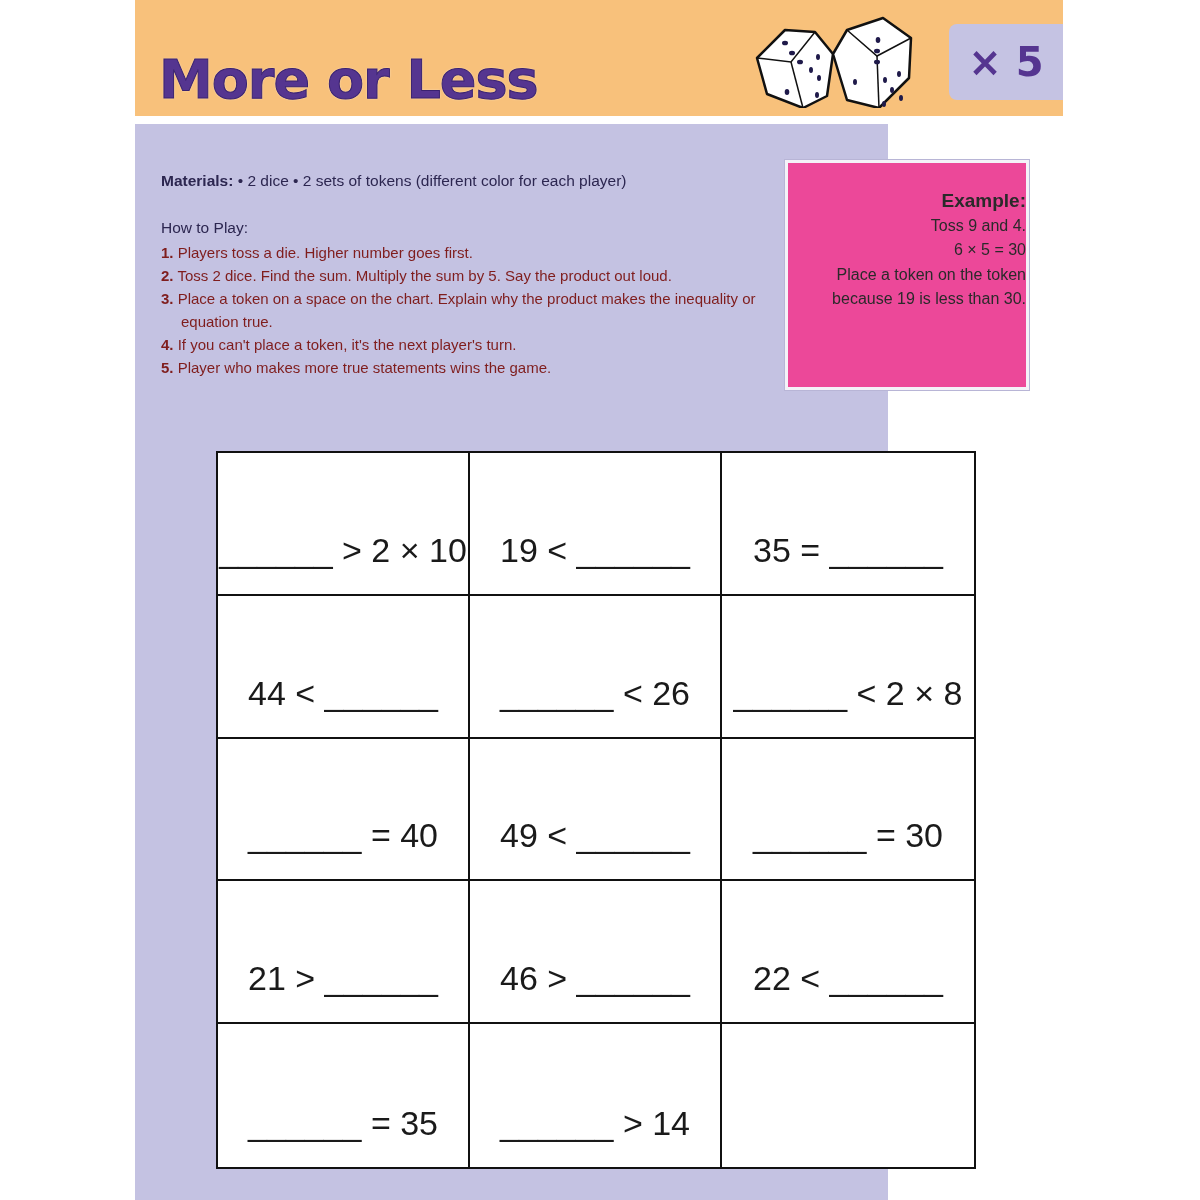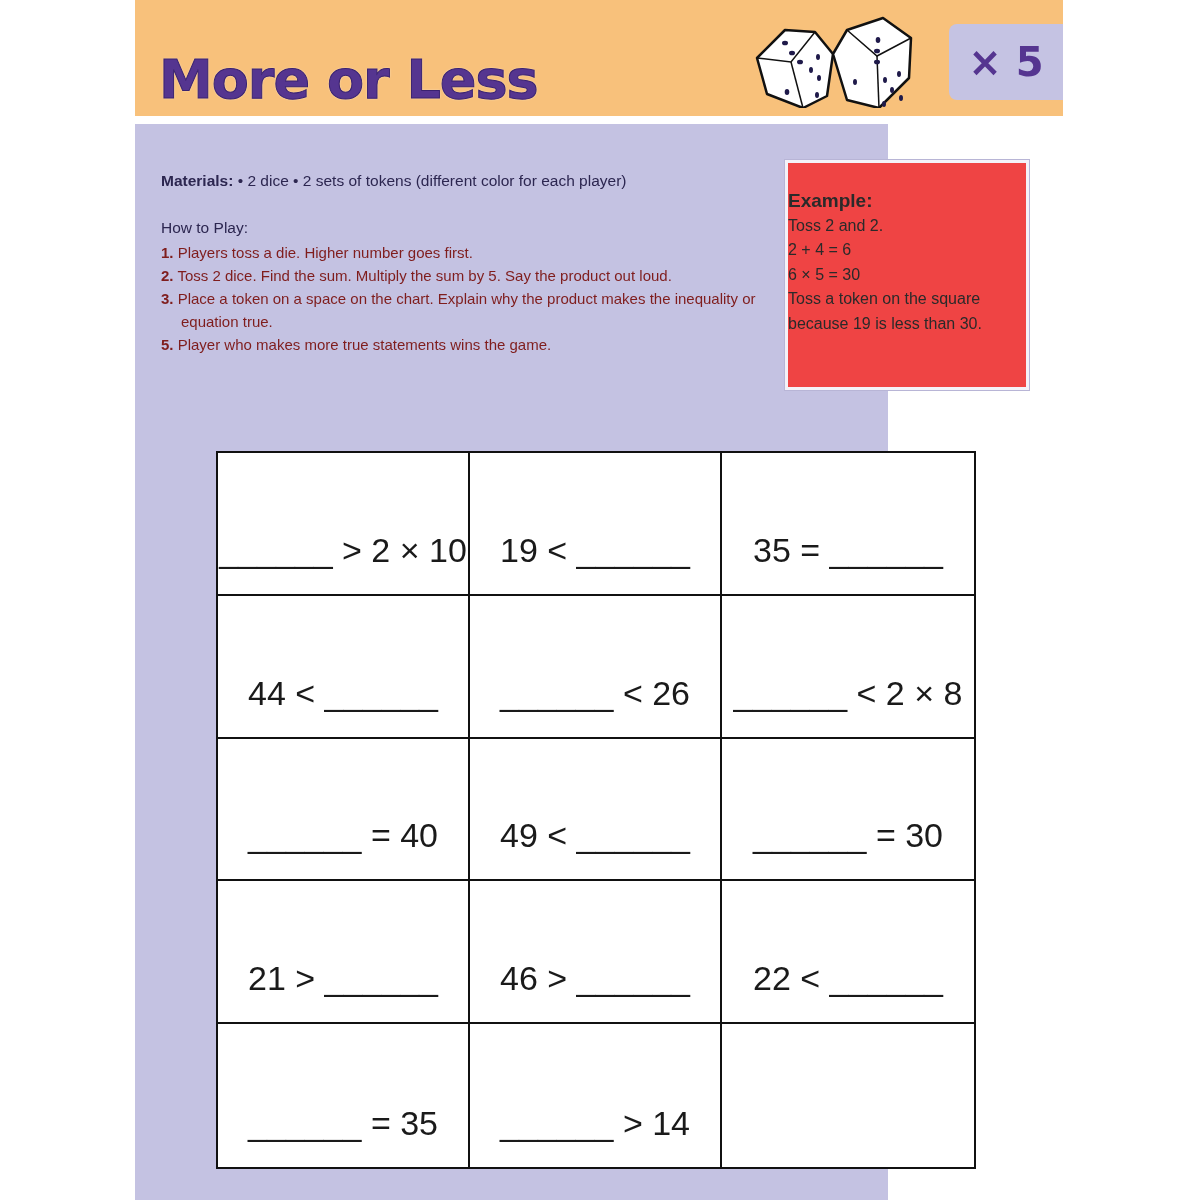--- a/index.html
+++ b/index.html
@@ -10,21 +10,21 @@
   .dice { position: absolute; left: 612px; top: 12px; width: 170px; height: 96px; }
   .badge { position: absolute; left: 814px; top: 24px; width: 114px; height: 76px; background: #C5C3E3; border-radius: 8px 0 0 8px; display: flex; align-items: center; justify-content: center; font-family: "DejaVu Sans", sans-serif; font-weight: bold; font-size: 40px; color: #553590; }
   .divider { position: absolute; left: 0; top: 116px; width: 928px; height: 8px; background: #ffffff; }
   .body { position: absolute; left: 0; top: 124px; width: 753px; height: 1076px; background: #C4C2E2; }
   .materials { position: absolute; left: 26px; top: 48px; font-size: 15.5px; color: #2c2650; }
   .materials b { font-weight: bold; }
   .howto-title { position: absolute; left: 26px; top: 95px; font-size: 15.5px; font-weight: normal; color: #2c2650; }
   .steps { position: absolute; left: 26px; top: 117px; margin: 0; padding: 0; list-style: none; font-size: 15px; color: #7f1d1d; line-height: 23px; width: 600px; }
   .steps li { padding-left: 20px; text-indent: -20px; }
   .steps .num { font-weight: bold; }
-  .example { position: absolute; left: 650px; top: 36px; width: 244px; height: 230px; background: #ef4444; border: 3px solid #f4f2f8; box-shadow: 0 0 0 1px #b8b5d6; text-align: left; color: #2a2a2a; font-size: 16px; line-height: 24.5px; padding-top: 26px; box-sizing: border-box; }
+  .example { position: absolute; left: 650px; top: 36px; width: 244px; height: 230px; background: #ec4899; border: 3px solid #f4f2f8; box-shadow: 0 0 0 1px #b8b5d6; text-align: right; color: #2a2a2a; font-size: 16px; line-height: 24.5px; padding-top: 26px; box-sizing: border-box; }
   .example .ex-title { font-weight: bold; font-size: 19px; }
   .grid { position: absolute; left: 81px; top: 327px; width: 760px; height: 718px; background: #fff; border: 2px solid #111; display: grid; grid-template-columns: repeat(3, 1fr); grid-template-rows: repeat(5, 1fr); box-sizing: border-box; }
   .cell { border-right: 2px solid #111; border-bottom: 2px solid #111; position: relative; cursor: pointer; }
   .cell:nth-child(3n) { border-right: none; }
   .cell:nth-child(n+13) { border-bottom: none; }
   .cell span { position: absolute; left: 0; right: 0; bottom: 24px; text-align: center; font-size: 34px; color: #1a1a1a; white-space: pre; font-family: "Liberation Sans", sans-serif; }
 </style>
 </head>
 <body>
 
@@ -67,29 +67,29 @@
   <div class="divider"></div>
 
   <div class="body">
     <div class="materials"><b>Materials:</b><span> • 2 dice  •  2 sets of tokens (different color for each player)</span></div>
 
     <div class="howto-title">How to Play:</div>
     <ol class="steps">
       <li><span class="num">1.</span><span> Players toss a die. Higher number goes first.</span></li>
       <li><span class="num">2.</span><span> Toss 2 dice. Find the sum. Multiply the sum by 5. Say the product out loud.</span></li>
       <li><span class="num">3.</span><span> Place a token on a space on the chart. Explain why the product makes the inequality or equation true.</span></li>
+      <li><span class="num">4.</span><span> If you can't place a token, it's the next player's turn.</span></li>
       <li><span class="num">5.</span><span> Player who makes more true statements wins the game.</span></li>
     </ol>
 
     <div class="example">
       <div class="ex-title">Example:</div>
-      <div>Toss 2 and  2.</div>
-      <div>2 + 4 = 6</div>
+      <div>Toss 9 and  4.</div>
       <div>6 × 5 = 30</div>
-      <div>Toss a token on the square</div>
+      <div>Place a token on the token</div>
       <div>because 19 is less than 30.</div>
     </div>
 
     <div class="grid">
       <div class="cell">
           <span>______ &gt; 2 × 10</span>
         </div>
       <div class="cell">
           <span>19 &lt; ______</span>
         </div>

